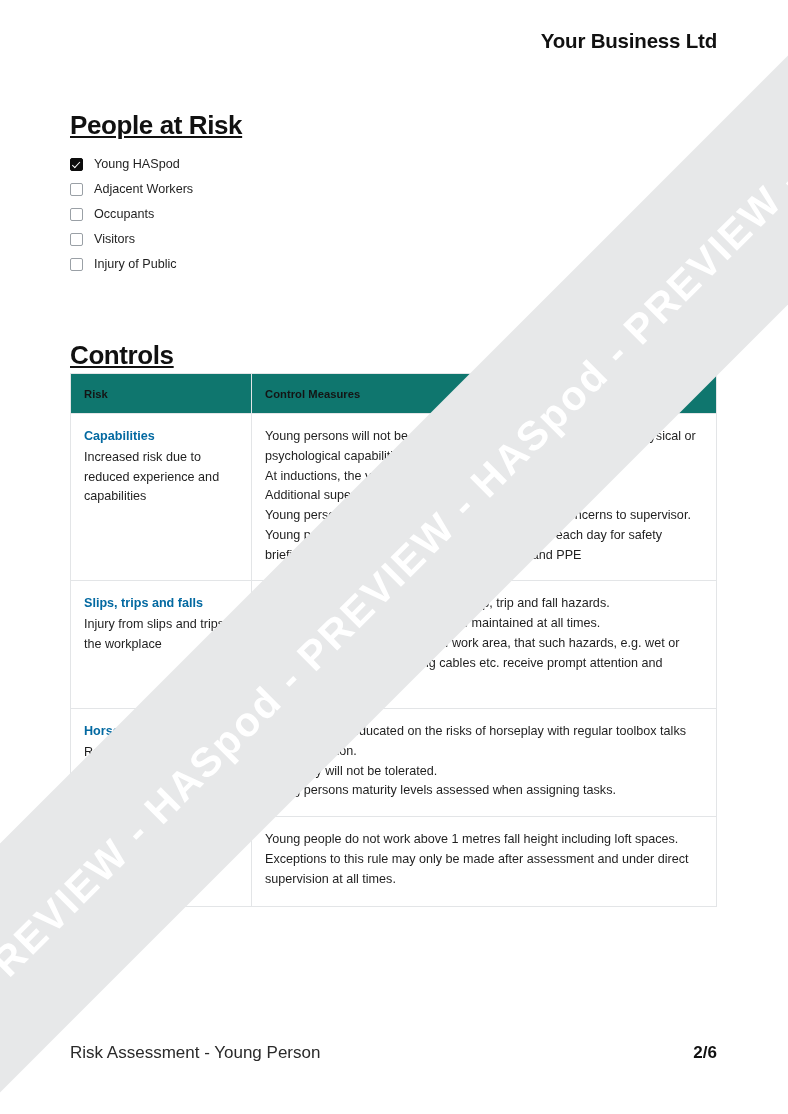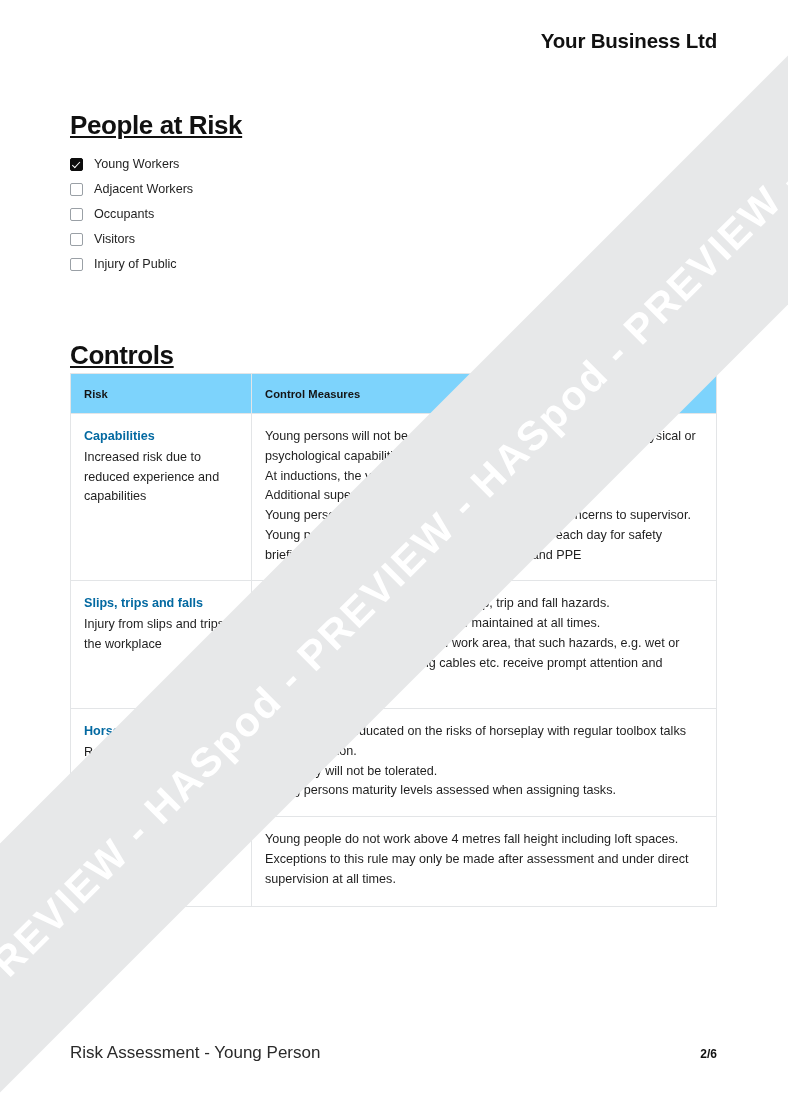--- a/index.html
+++ b/index.html
@@ -136,21 +136,21 @@
     width: 646px;
     table-layout: fixed;
   }
   table.controls th,
   table.controls td {
     border: 1px solid #e3e5e7;
     vertical-align: top;
     box-sizing: border-box;
   }
   table.controls thead th {
-    background: #7dd3fc;
+    background: #0f766e;
     font-size: 11.2px;
     font-weight: 700;
     color: #141414;
     text-align: left;
     padding: 14px 13px 13px 13px;
     letter-spacing: 0.05px;
   }
   col.c-risk { width: 181px; }
   col.c-measures { width: 465px; }
 
@@ -181,21 +181,21 @@
     top: 1043px;
     display: flex;
     justify-content: space-between;
     align-items: baseline;
   }
   .footer-title {
     font-size: 17px;
     color: #2a2a2a;
   }
   .footer-page {
-    font-size: 12px;
+    font-size: 17px;
     font-weight: 700;
     color: #111111;
   }
 </style>
 </head>
 <body>
 
 <div class="page">
 
   <div class="watermark">
@@ -206,21 +206,21 @@
 
   <div class="content">
 
     <div class="biz-name">Your Business Ltd</div>
 
     <h1 class="h1 h1-people">People at Risk</h1>
 
     <div class="checklist">
         <div class="check-row">
           <span class="cbox checked"></span>
-          <span class="check-label">Young Workers</span>
+          <span class="check-label">Young HASpod</span>
         </div>
         <div class="check-row">
           <span class="cbox"></span>
           <span class="check-label">Adjacent Workers</span>
         </div>
         <div class="check-row">
           <span class="cbox"></span>
           <span class="check-label">Occupants</span>
         </div>
         <div class="check-row">
@@ -282,21 +282,21 @@
                 <span class="m-line">Horseplay will not be tolerated.</span>
                 <span class="m-line">Young persons maturity levels assessed when assigning tasks.</span>
               </td>
             </tr>
             <tr>
               <td class="risk">
                 <span class="risk-title">Working at height</span>
                 <span class="risk-desc">Increased risk to young person</span>
               </td>
               <td class="measures">
-                <span class="m-line">Young people do not work above 4 metres fall height including loft spaces.</span>
+                <span class="m-line">Young people do not work above 1 metres fall height including loft spaces.</span>
                 <span class="m-line">Exceptions to this rule may only be made after assessment and under direct supervision at all times.</span>
               </td>
             </tr>
           </tbody>
       </table>
     </div>
 
     <div class="footer">
       <span class="footer-title">Risk Assessment - Young Person</span>
       <span class="footer-page">2/6</span>

